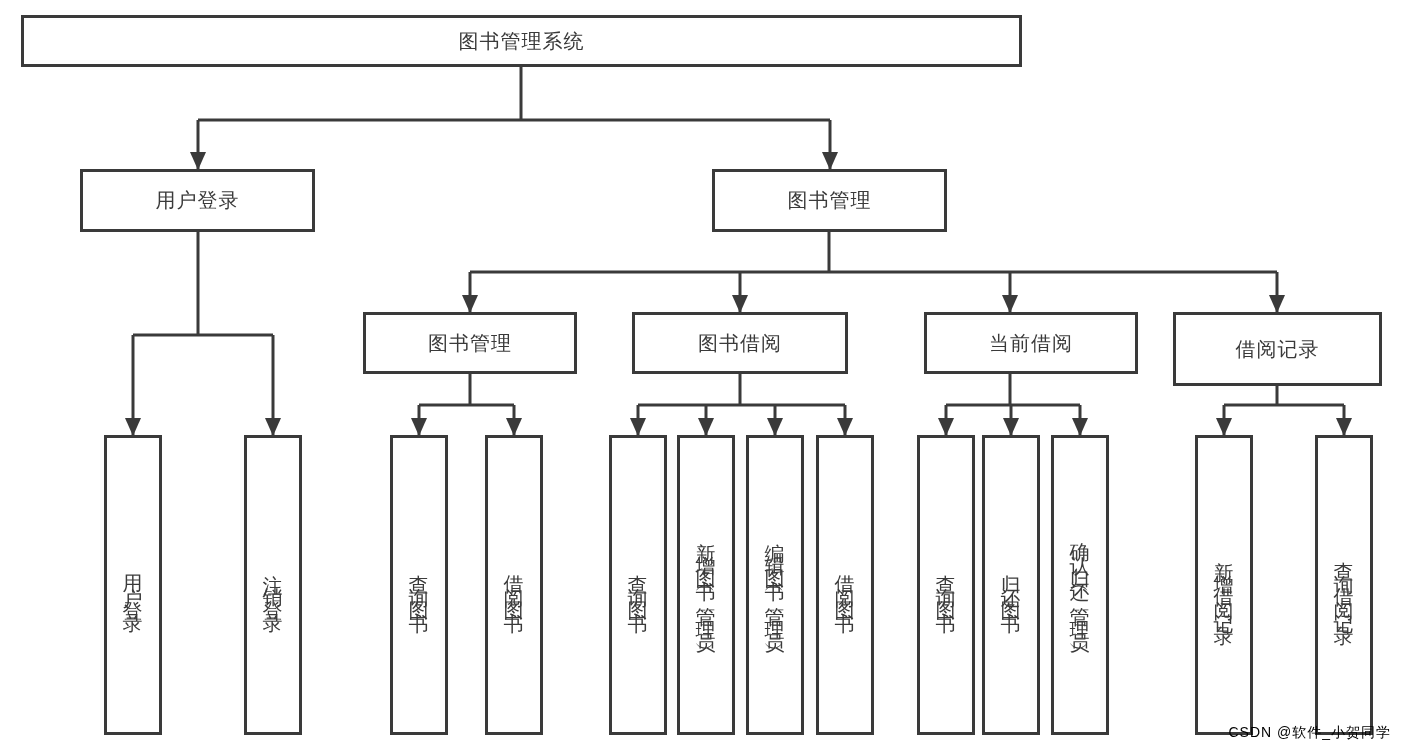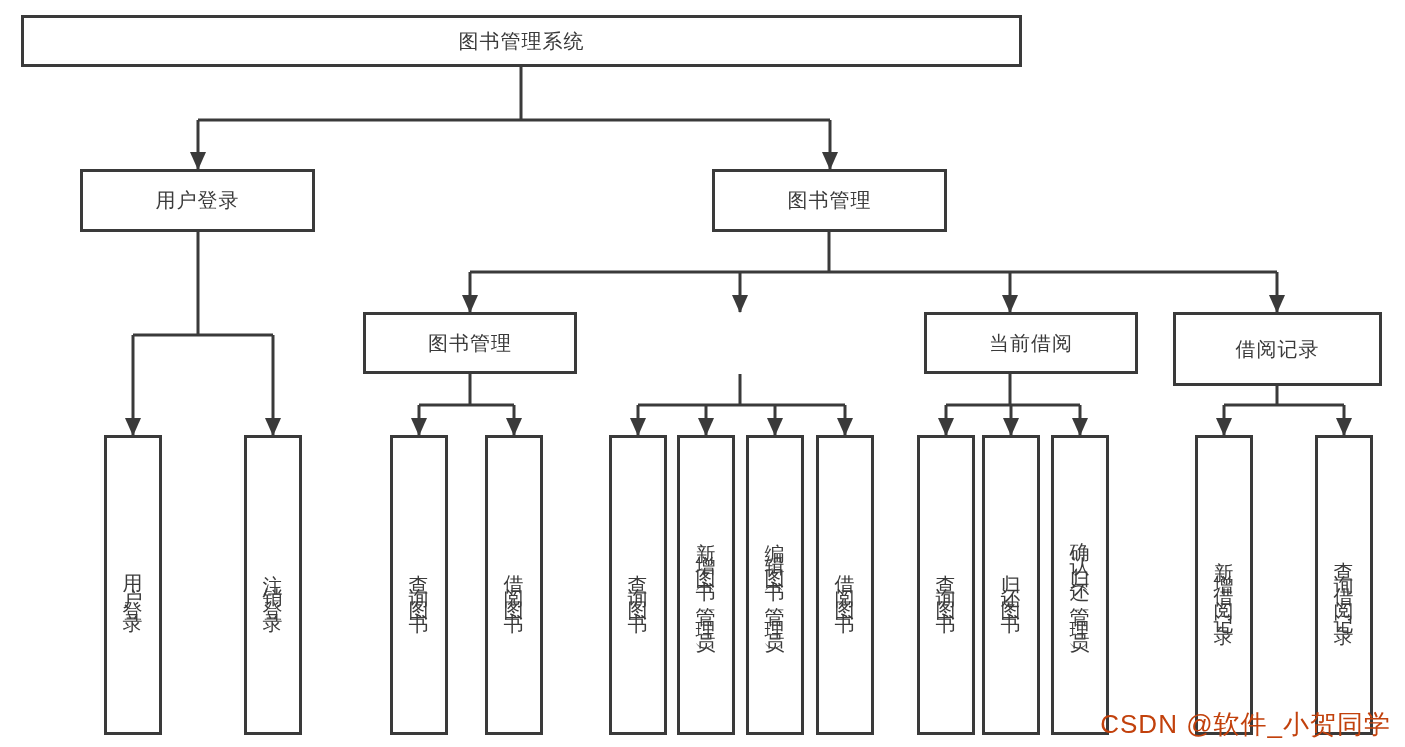--- a/index.html
+++ b/index.html
@@ -38,22 +38,22 @@
     writing-mode: vertical-rl;
     text-orientation: mixed;
     letter-spacing: 0.65em;
     white-space: normal;
     line-height: 1;
   }
   .watermark {
     position: absolute;
     right: 14px;
     bottom: 5px;
-    font-size: 26px;
-    color: #c2410c;
+    font-size: 14px;
+    color: #000000;
     letter-spacing: 1px;
   }
 </style>
 </head>
 <body>
 
 <div class="canvas">
 
   <svg class="wires" width="1405" height="747" viewBox="0 0 1405 747" xmlns="http://www.w3.org/2000/svg">
     <defs>
@@ -95,20 +95,21 @@
     <line class="wire" x1="1224" y1="405" x2="1224" y2="435" marker-end="url(#arw)"></line>
     <line class="wire" x1="1344" y1="405" x2="1344" y2="435" marker-end="url(#arw)"></line>
   </svg>
 
   <div class="box" style="left:21px; top:15px; width:1001px; height:52px;">图书管理系统</div>
 
   <div class="box" style="left:80px; top:169px; width:235px; height:63px;">用户登录</div>
   <div class="box" style="left:712px; top:169px; width:235px; height:63px;">图书管理</div>
 
   <div class="box" style="left:363px; top:312px; width:214px; height:62px;">图书管理</div>
+  <div class="box" style="left:632px; top:312px; width:216px; height:62px;">图书借阅</div>
   <div class="box" style="left:903px; top:312px; width:214px; height:62px;margin-left:21px;">当前借阅</div>
   <div class="box" style="left:1173px; top:312px; width:209px; height:74px;">借阅记录</div>
 
   <div class="box leaf" style="left:104px; top:435px; width:58px; height:300px;">用户登录</div>
   <div class="box leaf" style="left:244px; top:435px; width:58px; height:300px;">注销登录</div>
 
   <div class="box leaf" style="left:390px; top:435px; width:58px; height:300px;">查询图书</div>
   <div class="box leaf" style="left:485px; top:435px; width:58px; height:300px;">借阅图书</div>
 
   <div class="box leaf" style="left:609px; top:435px; width:58px; height:300px;">查询图书</div>

